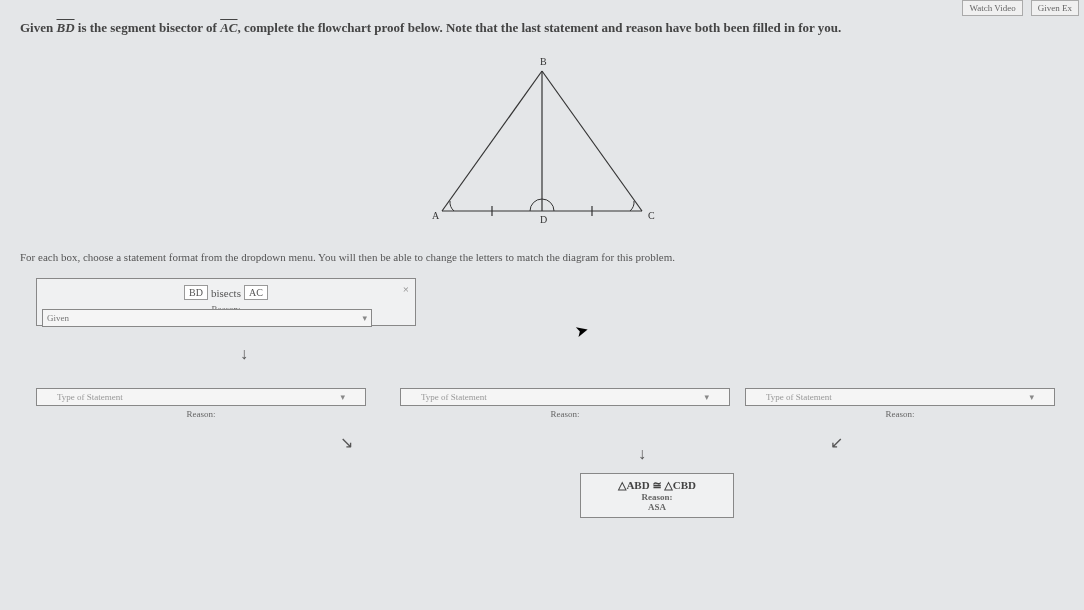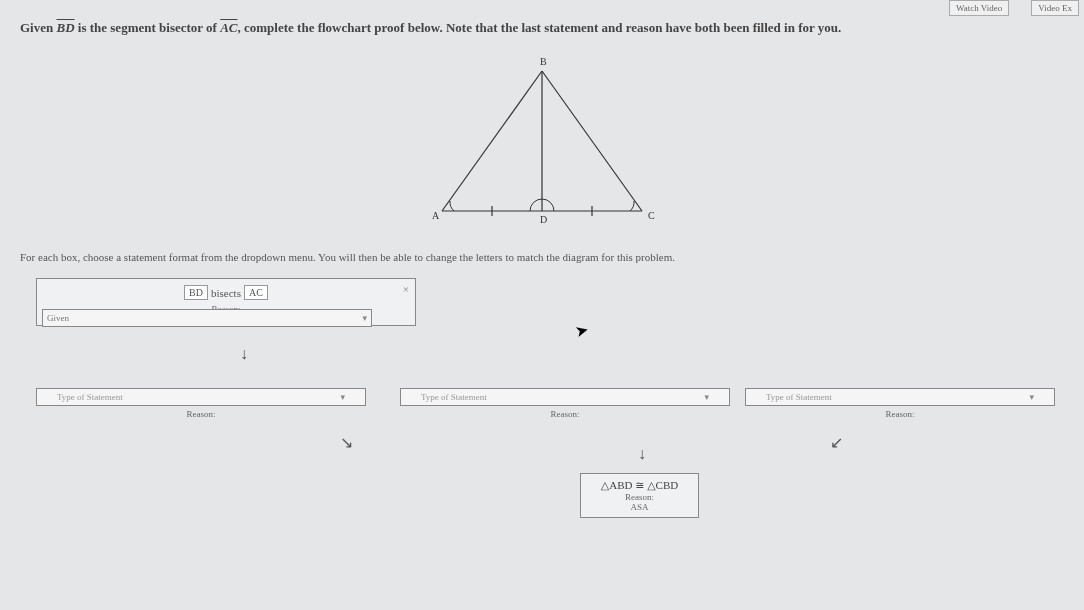--- a/index.html
+++ b/index.html
@@ -10,21 +10,21 @@
       width: 1084px;
       height: 610px;
       overflow: hidden;
       position: relative;
     }
     .top-buttons {
       position: absolute;
       top: 0;
       right: 5px;
       display: flex;
-      gap: 22px;
+      gap: 8px;
     }
     .top-btn {
       border: 1px solid #aaa;
       padding: 2px 6px;
       font-size: 9px;
       background: #f0f0f0;
       color: #666;
     }
     .problem-text {
       padding: 20px 20px 5px 20px;
@@ -131,44 +131,45 @@
       top: 136px;
       font-size: 9px;
       color: #666;
       width: 330px;
       text-align: center;
     }
     .final-box {
       position: absolute;
       left: 580px;
       top: 200px;
-      width: 119px;
+      width: 154px;
       border: 1px solid #888;
       background: #f0f1f2;
       text-align: center;
       font-size: 11px;
       padding: 5px 2px;
       color: #444;
+      font-weight: bold;
     }
     .final-box .small { font-size: 9px; color: #666; }
     .cursor {
       position: absolute;
       left: 575px;
       top: 48px;
       font-size: 16px;
       color: #000;
       transform: rotate(-15deg);
     }
   </style>
 </head>
 <body>
 
 <div class="top-buttons">
   <div class="top-btn">Watch Video</div>
-  <div class="top-btn">Video Ex</div>
+  <div class="top-btn">Given Ex</div>
 </div>
 
 <div class="problem-text">
   <span>Given </span><span class="overline">BD</span><span> is the segment bisector of </span><span class="overline">AC</span><span>, complete the flowchart proof below. Note that the last statement and reason have both been filled in for you.</span>
 </div>
 
 <div class="diagram-container">
   <svg class="diagram" viewBox="0 0 280 180">
     <line x1="40" y1="160" x2="240" y2="160" stroke="#333" stroke-width="1.2"></line>
     <line x1="40" y1="160" x2="140" y2="20" stroke="#333" stroke-width="1.2"></line>

